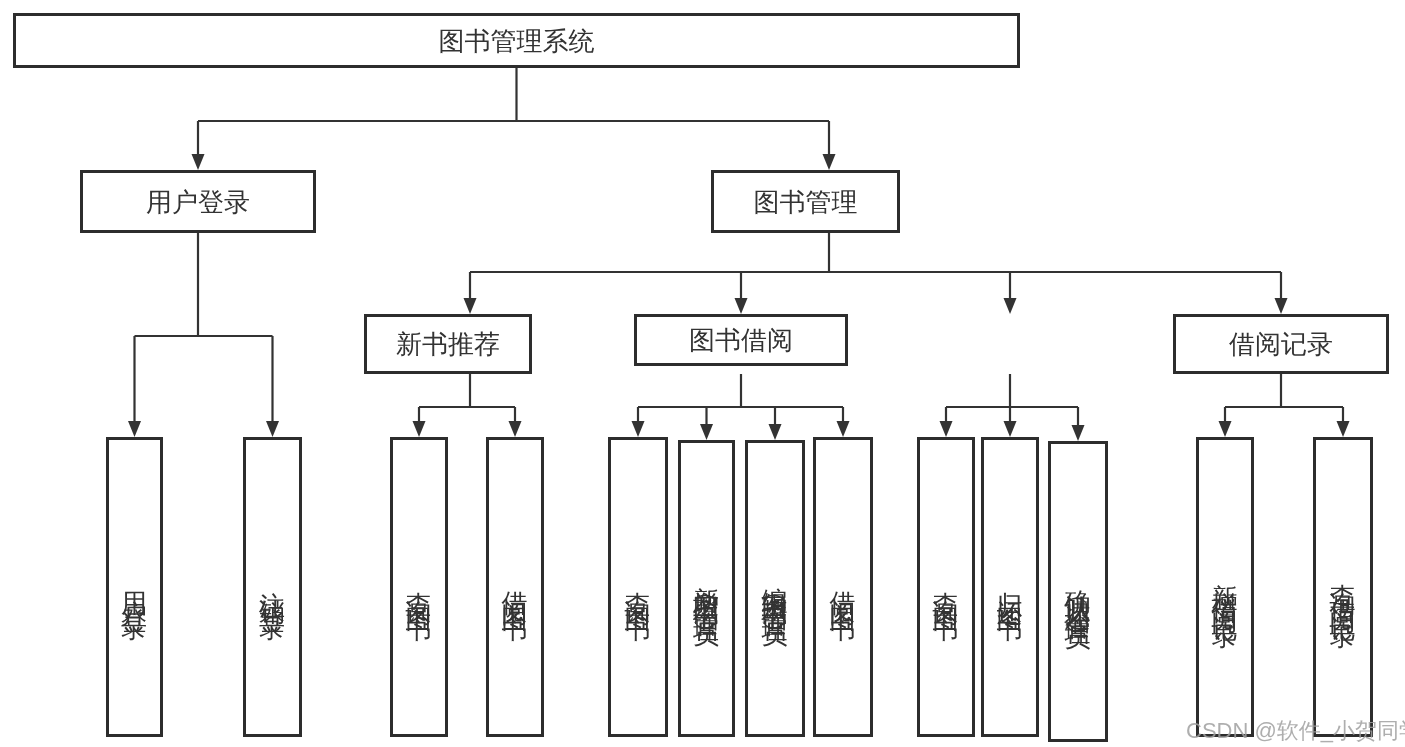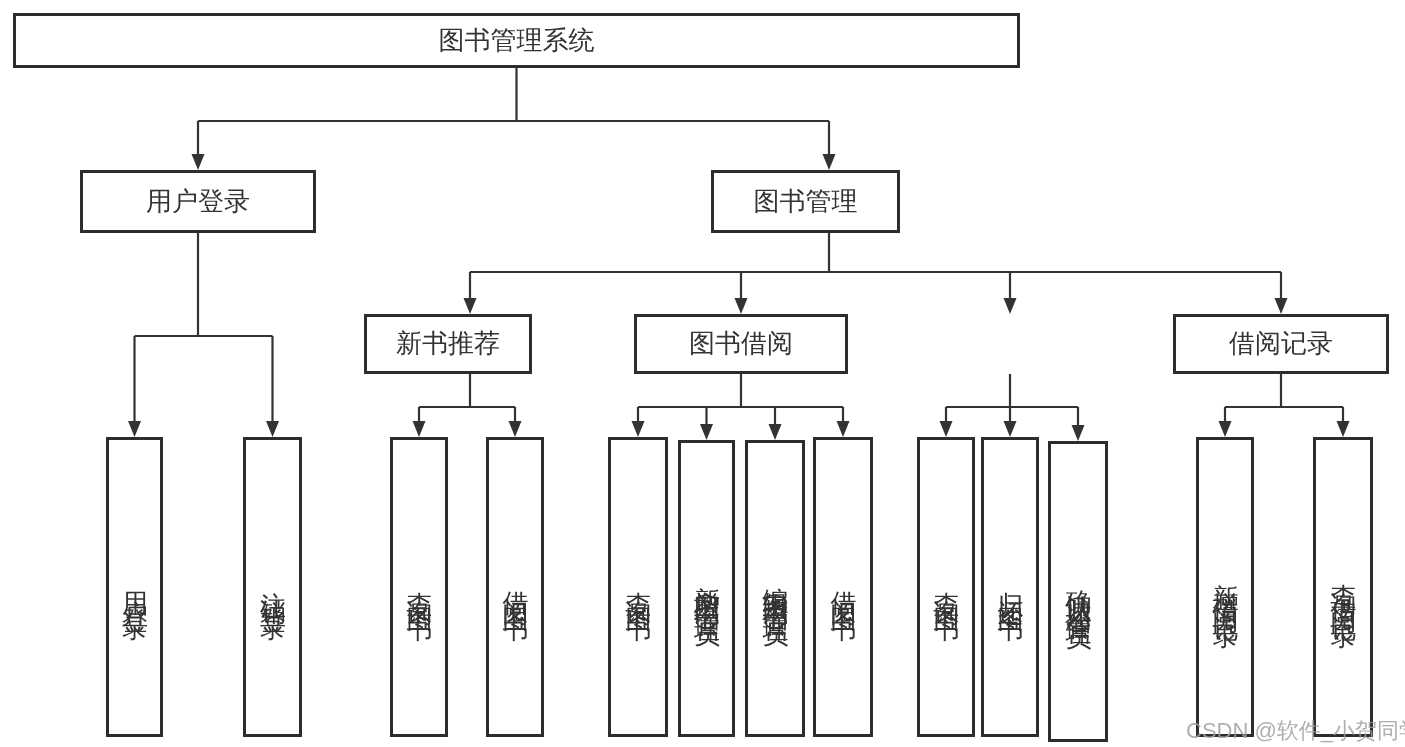--- a/index.html
+++ b/index.html
@@ -4,33 +4,33 @@
 <style>
   html,body{margin:0;padding:0;background:#fff;}
   #stage{
     position:relative;width:1405px;height:747px;background:#fff;overflow:hidden;
     font-family:"Liberation Sans","DejaVu Sans",sans-serif;
   }
   #wires{position:absolute;left:0;top:0;z-index:0;}
   .box{
     position:absolute;box-sizing:border-box;background:#fff;
     border:3px solid #2d2d2d;display:flex;align-items:center;justify-content:center;
-    color:#333;font-size:26px;z-index:1;line-height:1;font-family:Liberation Serif, serif;
+    color:#333;font-size:26px;z-index:1;line-height:1;
   }
   .box.v span{
     writing-mode:vertical-rl;text-orientation:mixed;letter-spacing:8px;
     white-space:nowrap;
   }
   .box.v.tight span{letter-spacing:5px;}
   
   #n-root{left:13px;top:13px;width:1007px;height:55px;}
   #n-user-login{left:80px;top:170px;width:236px;height:63px;}
   #n-book-mgmt{left:711px;top:170px;width:189px;height:63px;}
   #n-new-book{left:364px;top:314px;width:168px;height:60px;}
-  #n-book-borrow{left:634px;top:314px;width:214px;height:60px;}
+  #n-book-borrow{left:634px;top:314px;width:214px;height:52px;}
   #n-cur-borrow{left:902px;top:314px;width:216px;height:60px;}
   #n-borrow-rec{left:1173px;top:314px;width:216px;height:60px;}
   #lf1{left:106px;top:437px;width:57px;height:300px;}
   #lf2{left:243px;top:437px;width:59px;height:300px;}
   #lf3{left:390px;top:437px;width:58px;height:300px;}
   #lf4{left:486px;top:437px;width:58px;height:300px;}
   #lf5{left:608px;top:437px;width:60px;height:300px;}
   #lf6{left:678px;top:440px;width:57px;height:297px;}
   #lf7{left:745px;top:440px;width:60px;height:297px;}
   #lf8{left:813px;top:437px;width:60px;height:300px;}

